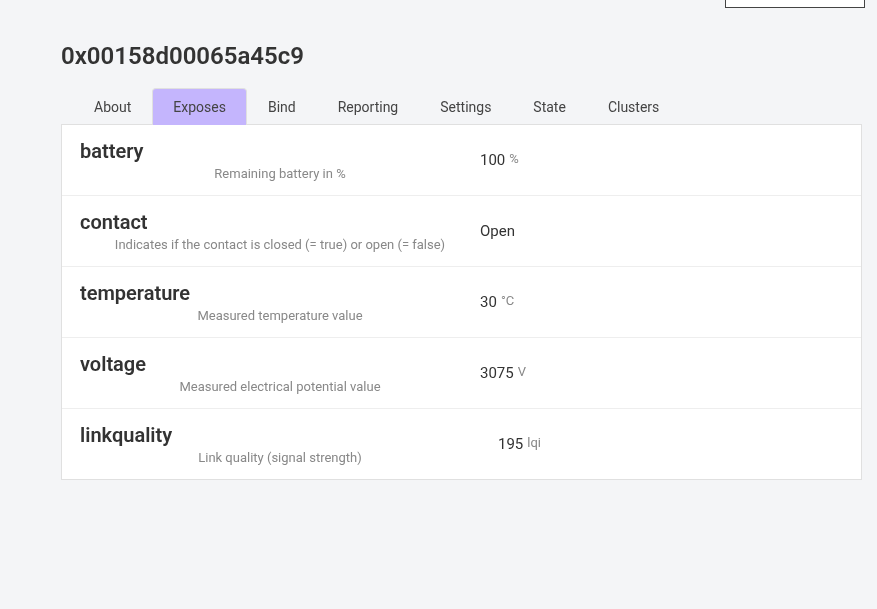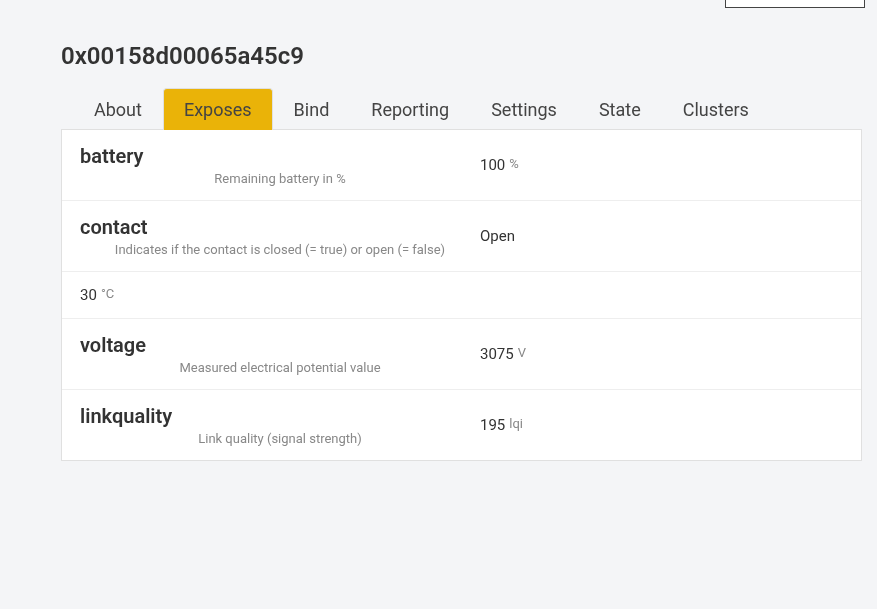--- a/index.html
+++ b/index.html
@@ -22,46 +22,47 @@
       margin-top: 42px;
       margin-bottom: 18px;
     }
     .tabs {
       display: flex;
       gap: 0;
       margin-left: 12px;
     }
     .tab {
       padding: 10px 20px;
-      font-size: 18px;
+      font-size: 14px;
       color: #444;
       cursor: pointer;
       border: 1px solid transparent;
       border-bottom: none;
       background: transparent;
     }
     .tab.active {
-      background: #eab308;
+      background: #c4b5fd;
       border-color: #e0e0e0;
       border-radius: 4px 4px 0 0;
     }
     .panel {
       background: #fff;
       border: 1px solid #e0e0e0;
       margin-top: -1px;
       padding: 0;
     }
     .row {
       display: flex;
       align-items: center;
       padding: 14px 18px;
       border-bottom: 1px solid #eee;
     }
     .row:last-child {
       border-bottom: none;
+      gap: 18px;
     }
     .row-left {
       flex: 0 0 400px;
     }
     .row-name {
       font-size: 20px;
       font-weight: 600;
       color: #333;
       margin-bottom: 3px;
     }
@@ -132,20 +133,24 @@
           <div class="row-name">contact</div>
           <div class="row-desc">Indicates if the contact is closed (= true) or open (= false)</div>
         </div>
         <div class="row-value">
           <span>Open</span>
           <span class="row-unit"></span>
         </div>
       </div>
 
       <div class="row">
+        <div class="row-left">
+          <div class="row-name">temperature</div>
+          <div class="row-desc">Measured temperature value</div>
+        </div>
         <div class="row-value">
           <span>30</span>
           <span class="row-unit">°C</span>
         </div>
       </div>
 
       <div class="row">
         <div class="row-left">
           <div class="row-name">voltage</div>
           <div class="row-desc">Measured electrical potential value</div>

